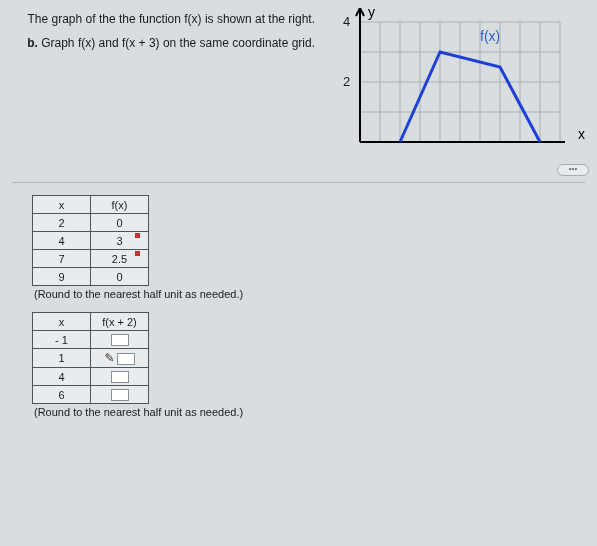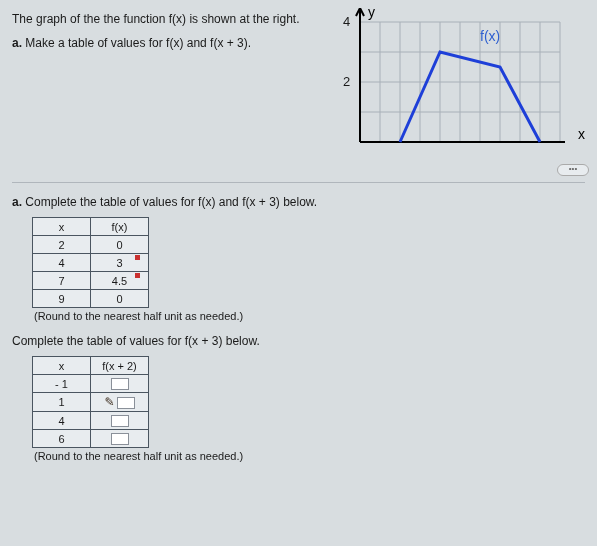--- a/index.html
+++ b/index.html
@@ -14,20 +14,21 @@
       position: relative;
     }
     .top-section {
       display: flex;
       gap: 10px;
       margin-bottom: 20px;
     }
     .text-area {
       flex: 1;
       padding-top: 4px;
+      text-align: right;
     }
     .intro {
       margin-bottom: 10px;
       font-size: 12px;
     }
     .part {
       font-size: 12px;
       margin-bottom: 2px;
     }
     .part-label {
@@ -154,21 +155,21 @@
       background: #c93030;
     }
   </style>
 </head>
 <body>
 
 <div class="top-section">
   <div class="text-area">
     <div class="intro">The graph of the the function f(x) is shown at the right.</div>
     <div class="part">
-      <span class="part-label">a.</span><span> Make a table of values for f(x) and f(x + 3).</span>
+      <span class="part-label">b.</span><span> Graph f(x) and f(x + 3) on the same coordinate grid.</span>
     </div>
   </div>
 
   <div class="graph-area">
     <span class="y-label">y</span>
     <span class="x-label">x</span>
     <span class="tick-y4">4</span>
     <span class="tick-y2">2</span>
     <span class="fx-label">f(x)</span>
 
@@ -202,52 +203,48 @@
       <polyline points="75,134 115,44 175,59 215,134" fill="none" stroke="#1e3fd8" stroke-width="3"></polyline>
     </svg>
 
     <div class="menu-pill">•••</div>
   </div>
 </div>
 
 <div class="divider"></div>
 
 <div class="section-a">
-  <div class="section-heading">
-    <span class="part-label">a.</span><span> Complete the table of values for f(x) and f(x + 3) below.</span>
-  </div>
 
   <table class="data">
     <tbody>
         <tr>
       <th>x</th>
       <th>f(x)</th>
     </tr>
     <tr>
       <td>2</td>
       <td>0</td>
     </tr>
     <tr>
       <td>4</td>
       <td class="cell-with-mark"><span>3</span><span class="small-red-mark"></span></td>
     </tr>
     <tr>
       <td>7</td>
-      <td class="cell-with-mark"><span>4.5</span><span class="small-red-mark"></span></td>
+      <td class="cell-with-mark"><span>2.5</span><span class="small-red-mark"></span></td>
     </tr>
     <tr>
       <td>9</td>
       <td>0</td>
     </tr>
   </tbody>
     </table>
 
   <div class="note">(Round to the nearest half unit as needed.)</div>
 
-  <div class="second-table-heading">Complete the table of values for f(x + 3) below.</div>
 
   <table class="data">
     <tbody>
         <tr>
       <th>x</th>
       <th>f(x + 2)</th>
     </tr>
     <tr>
       <td>- 1</td>
       <td><span class="input-box"></span></td>

